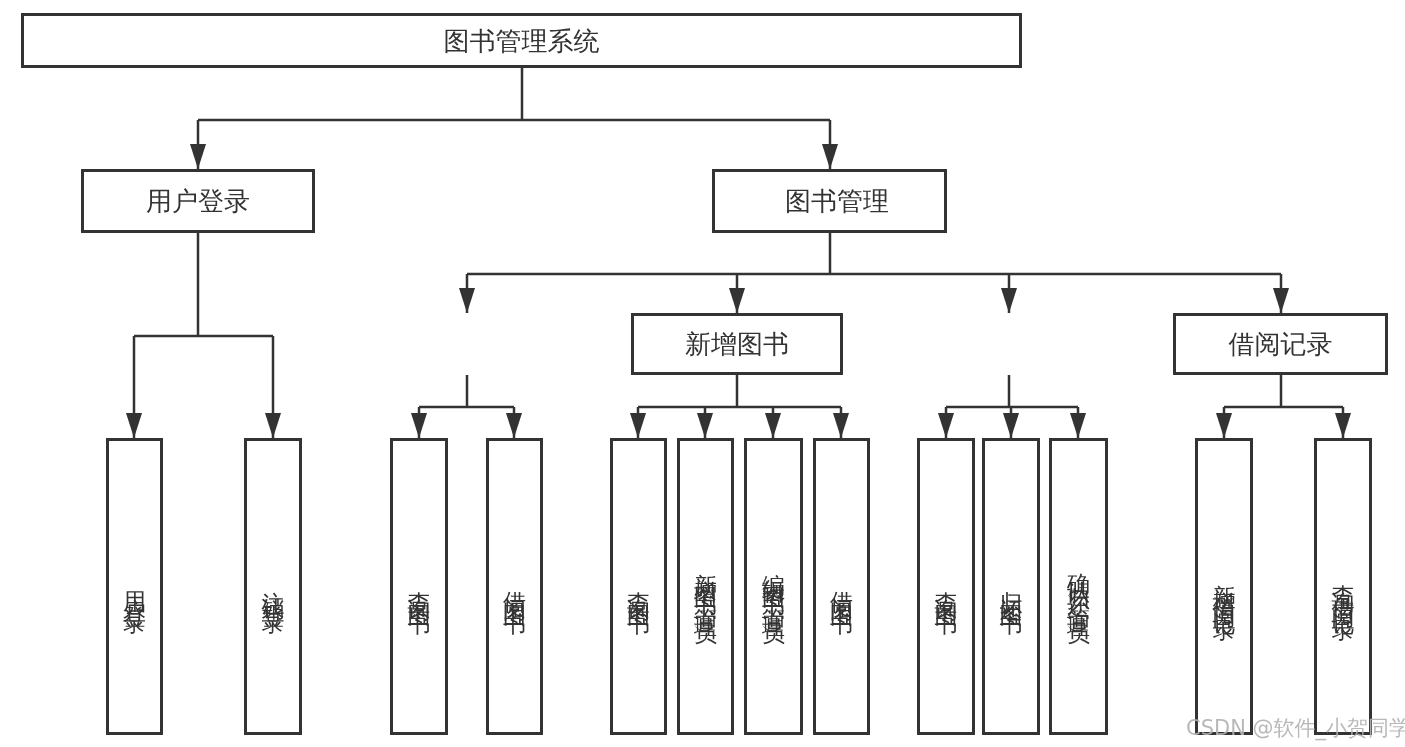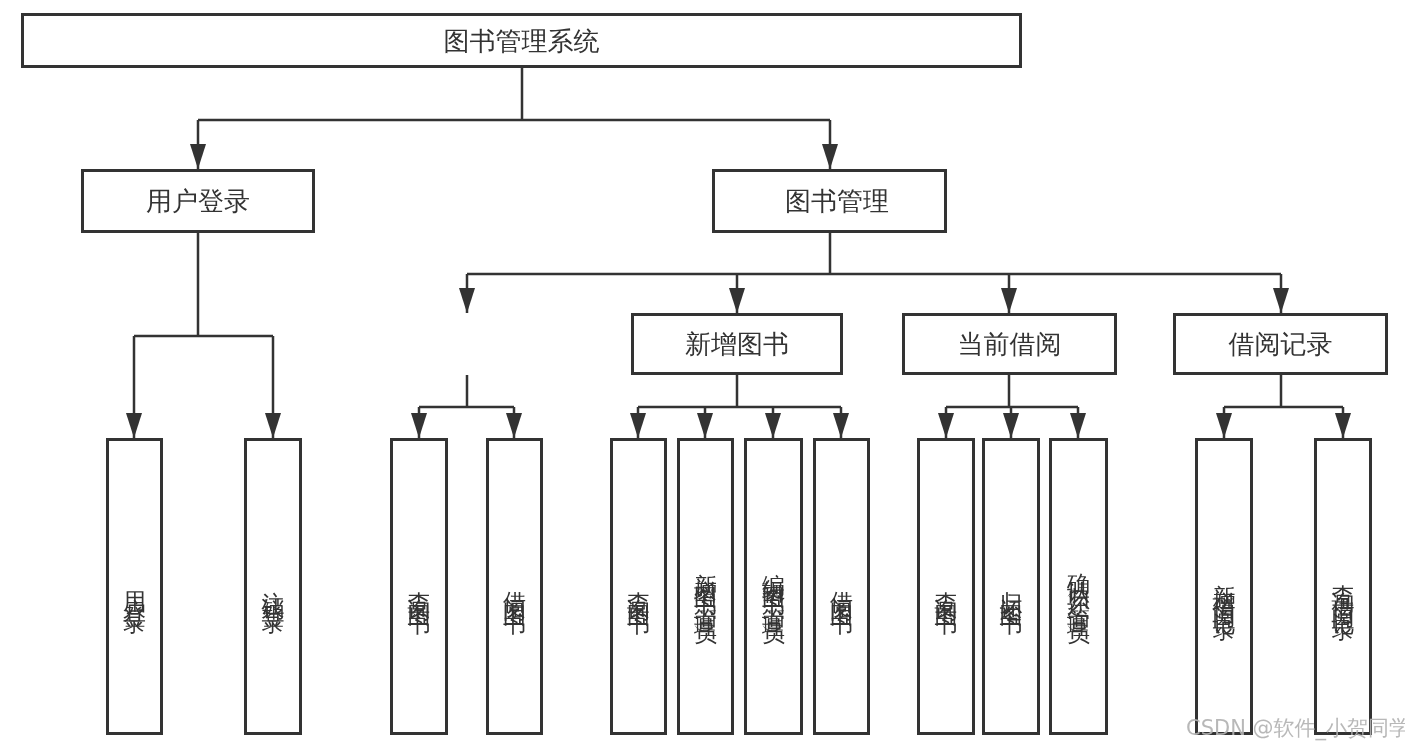--- a/index.html
+++ b/index.html
@@ -114,23 +114,20 @@
   <div class="node" style="left:81px; top:169px; width:234px; height:64px;">
     <span class="hlabel">用户登录</span>
   </div>
   <div class="node" style="left:712px; top:169px; width:235px; height:64px;padding-left:15px;">
     <span class="hlabel">图书管理</span>
   </div>
 
   <div class="node" style="left:631px; top:313px; width:212px; height:62px;">
     <span class="hlabel">新增图书</span>
   </div>
-  <div class="node" style="left:902px; top:313px; width:215px; height:62px;">
-    <span class="hlabel">当前借阅</span>
-  </div>
   <div class="node" style="left:1173px; top:313px; width:215px; height:62px;text-align:center;">
     <span class="hlabel">借阅记录</span>
   </div>
 
   <div class="node" style="left:106px; top:438px; width:57px; height:297px;">
     <span class="vlabel">用户登录</span>
   </div>
   <div class="node" style="left:244px; top:438px; width:58px; height:297px;">
     <span class="vlabel">注销登录</span>
   </div>

